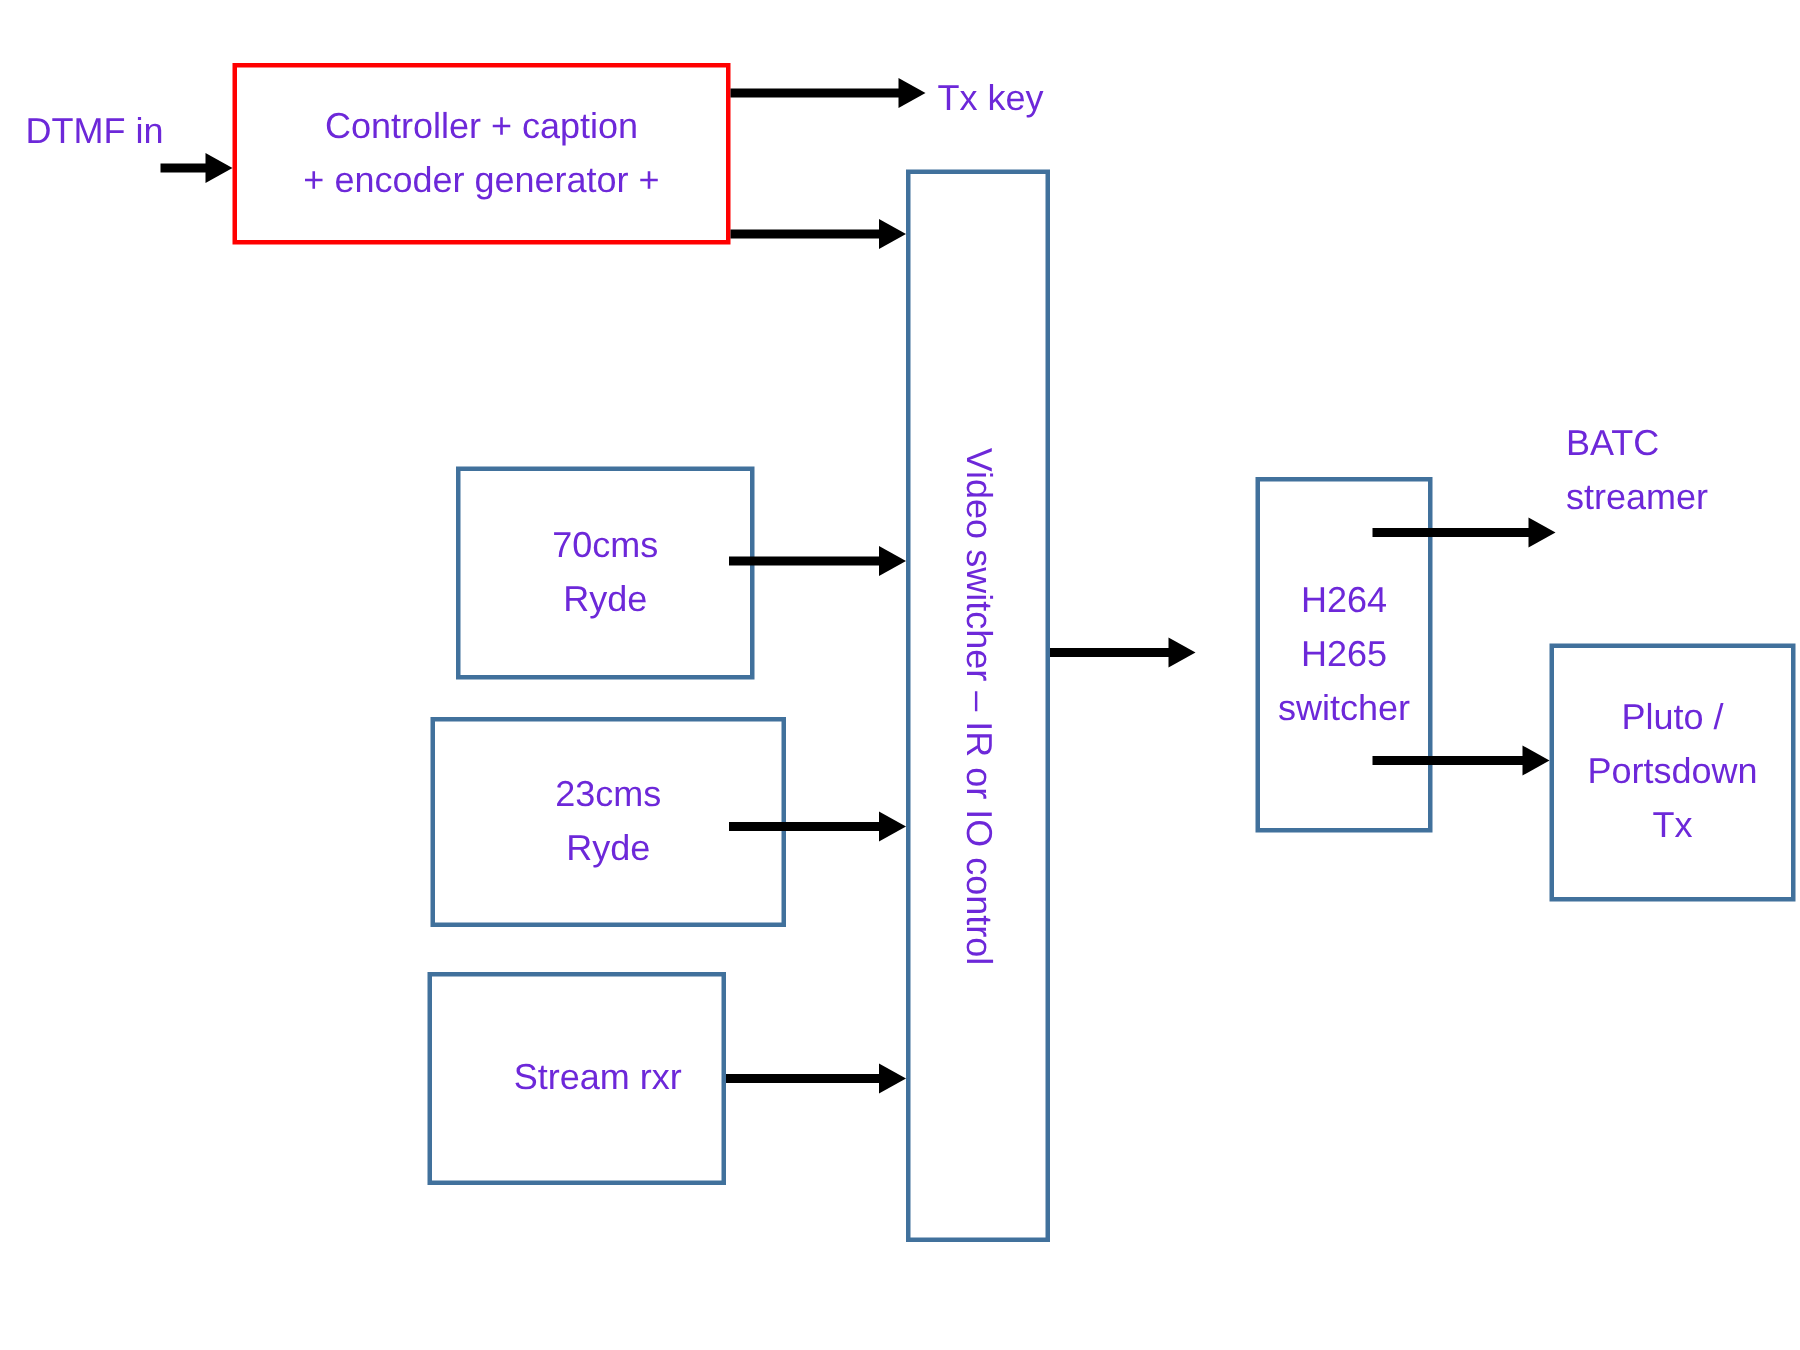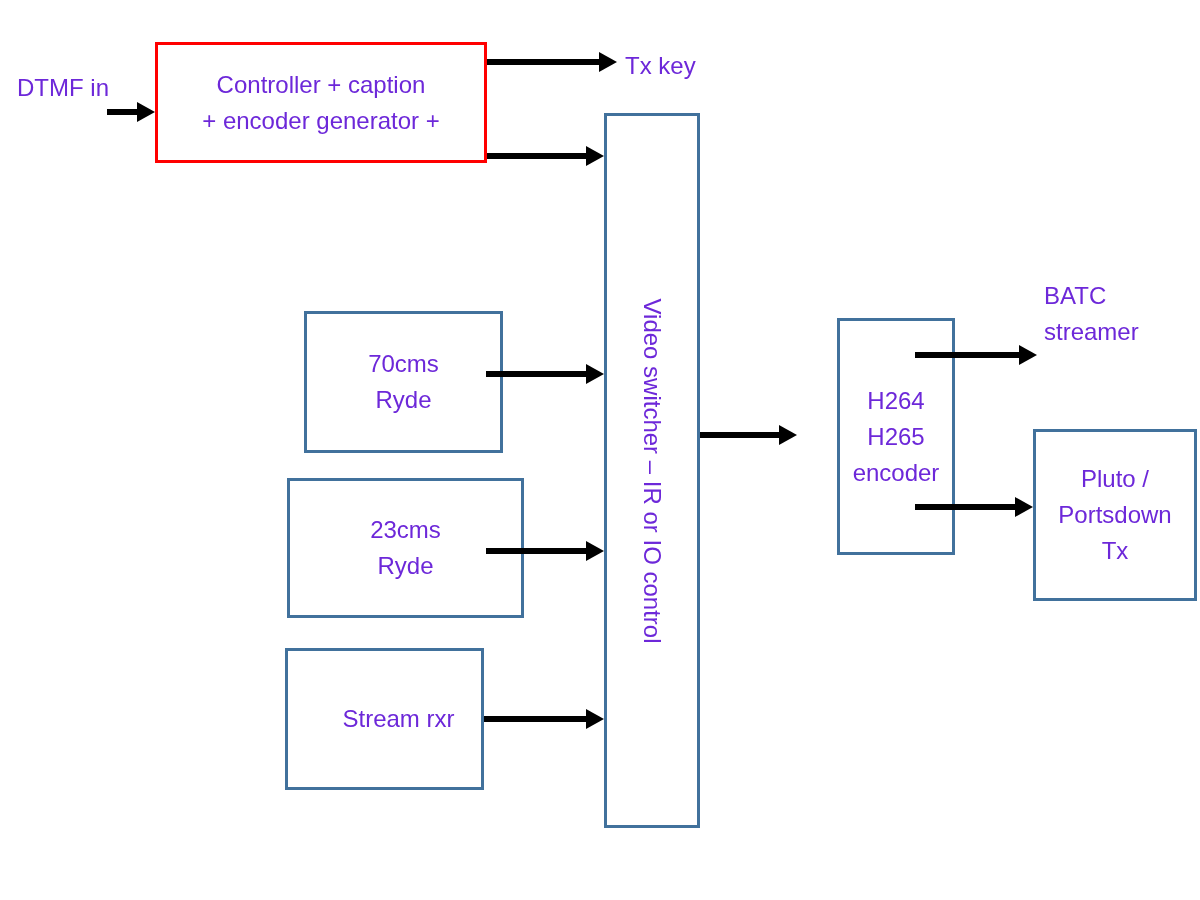--- a/index.html
+++ b/index.html
@@ -96,21 +96,21 @@
     <div>Ryde</div>
   </div>
 
   <div class="node node-blue" style="left:285px; top:648px; width:199px; height:142px;padding-left:28px;">
     <div>Stream rxr</div>
   </div>
 
   <div class="node node-blue" style="left:797px; top:318px; width:118px; height:237px;margin-left:40px;">
     <div>H264</div>
     <div>H265</div>
-    <div>encoder</div>
+    <div>switcher</div>
   </div>
 
   <div class="node node-blue" style="left:1033px; top:429px; width:164px; height:172px;">
     <div>Pluto /</div>
     <div>Portsdown</div>
     <div>Tx</div>
   </div>
 
   <div class="arrow" style="left:107px; top:102px; width:48px; height:20px;">
     <div class="shaft"></div>

